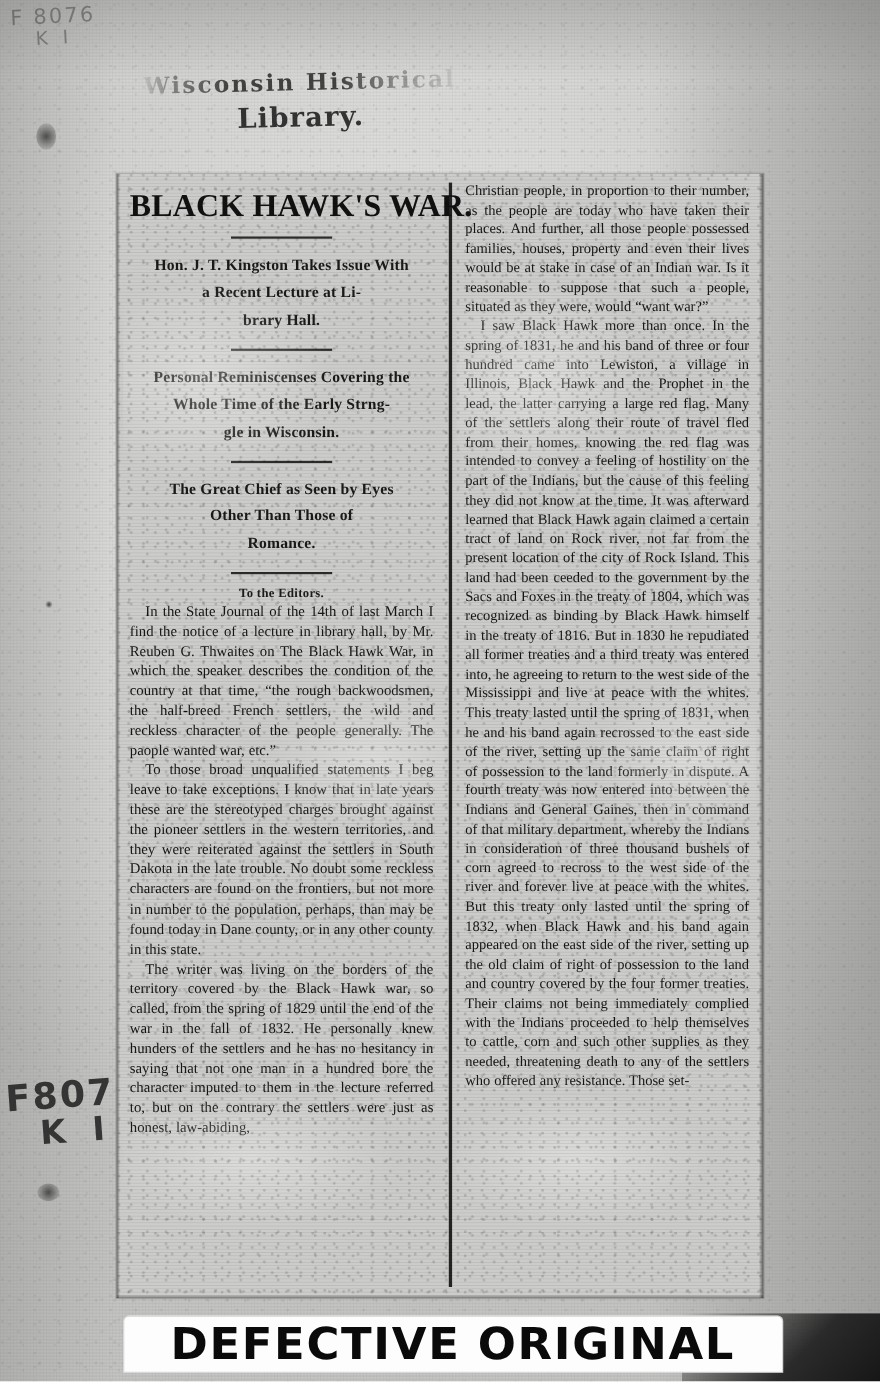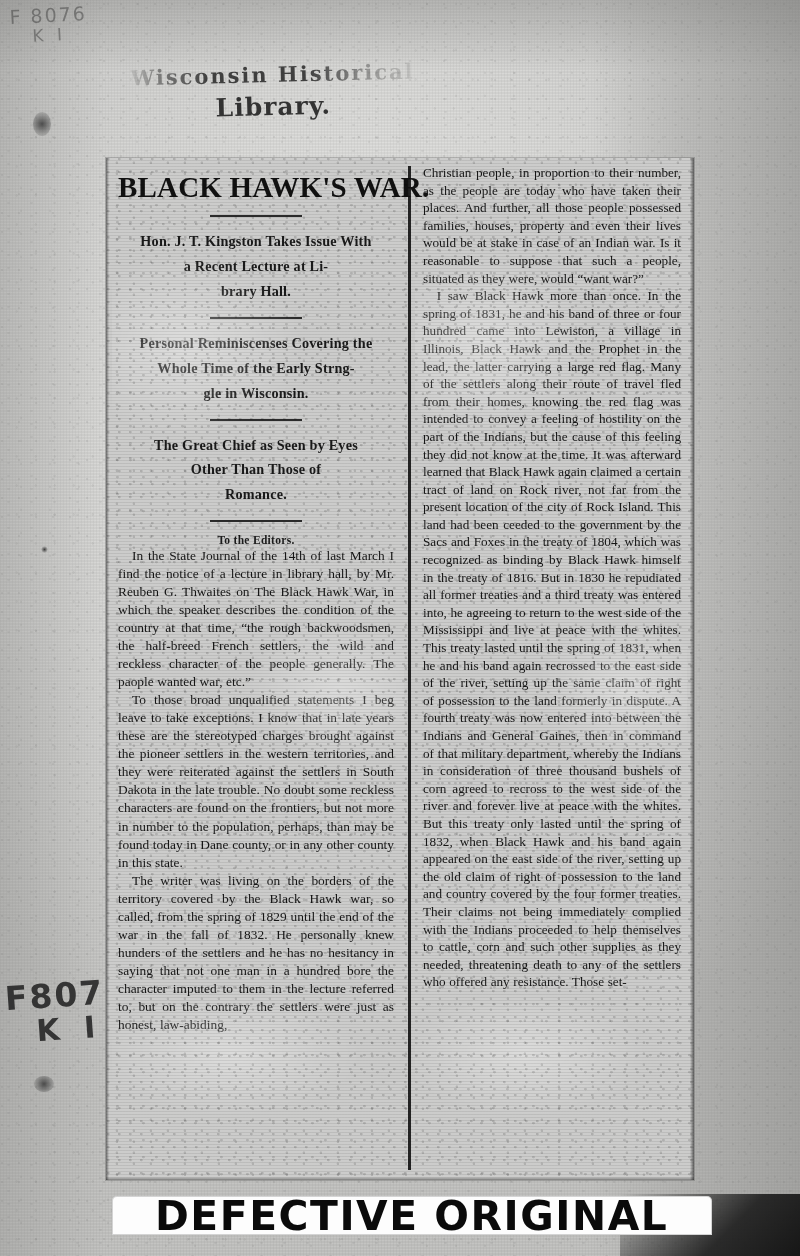--- a/index.html
+++ b/index.html
@@ -241,21 +241,21 @@
       radial-gradient(ellipse 40% 9% at 25% 18%, rgba(205,205,203,.42) 0%, rgba(205,205,203,0) 100%),
       radial-gradient(ellipse 33% 7% at 78% 52%, rgba(205,205,203,.38) 0%, rgba(205,205,203,0) 100%),
       radial-gradient(ellipse 45% 6% at 40% 88%, rgba(200,200,198,.40) 0%, rgba(200,200,198,0) 100%);
     mix-blend-mode: screen;
   }
 
   
   .banner {
     position: absolute;
     left: 112px; top: 1196px;
-    width: 600px; height: 39px;
+    width: 600px; height: 52px;
     background: #fdfdfd;
     border-radius: 5px 5px 0 0;
     box-shadow: 0 0 0 1px rgba(120,120,120,.30) inset;
     display: flex;
     align-items: center;
     justify-content: center;
     overflow: hidden;
   }
   .banner-text {
     font-family: "DejaVu Sans", sans-serif;

